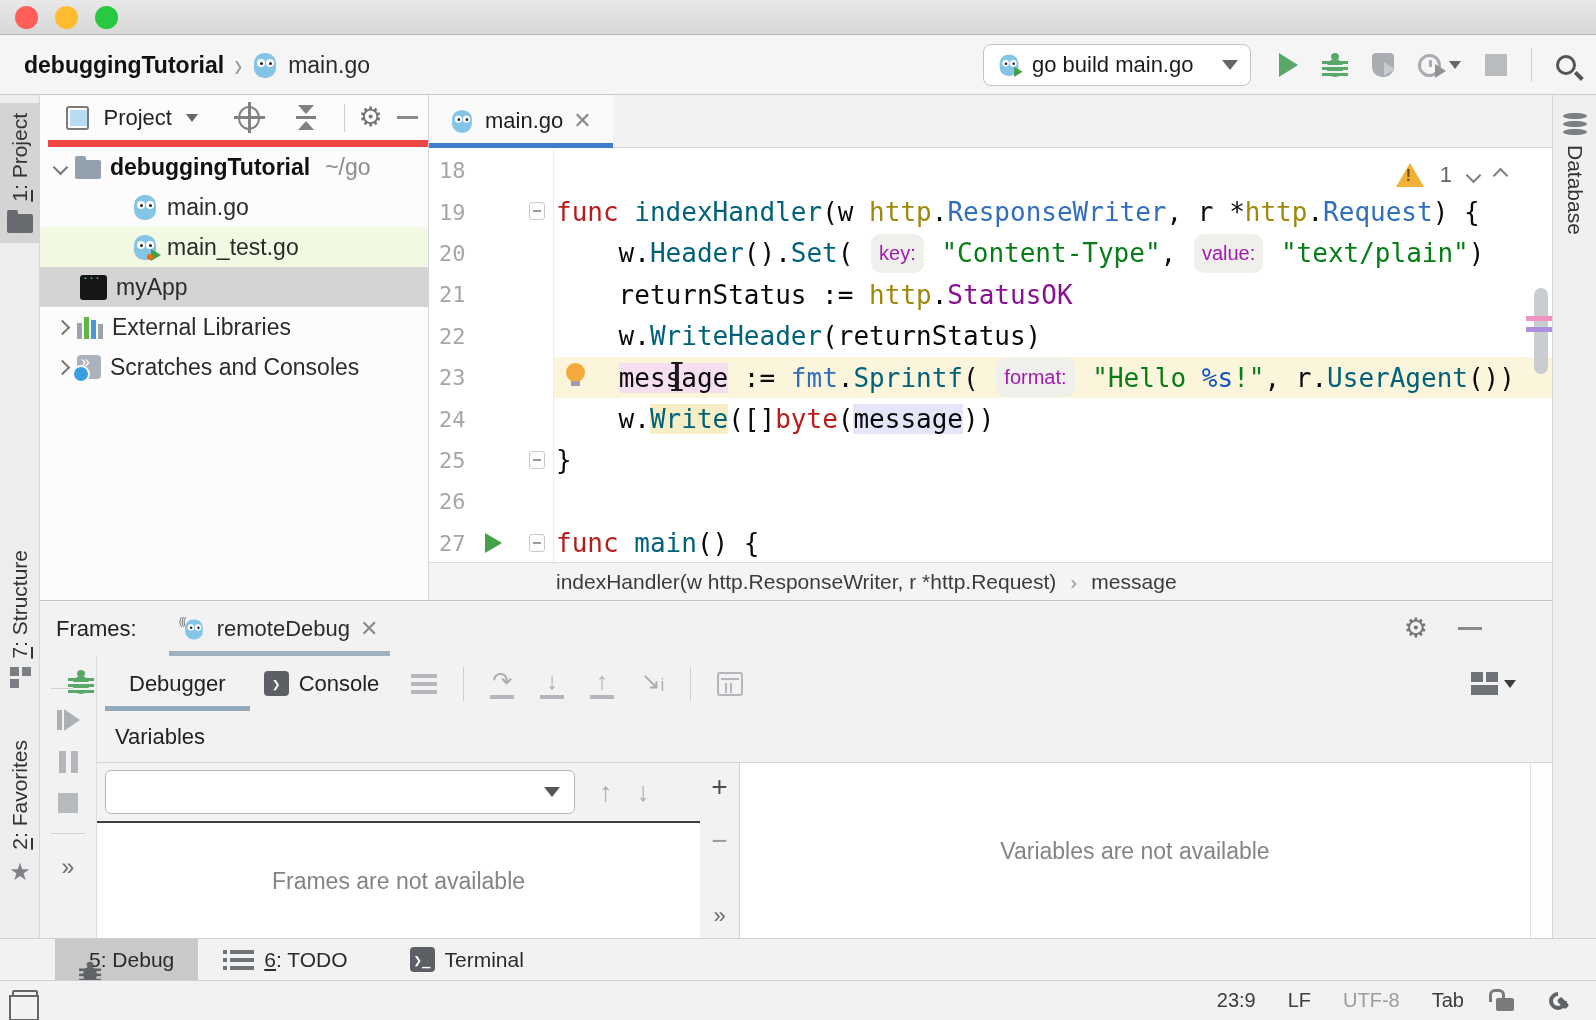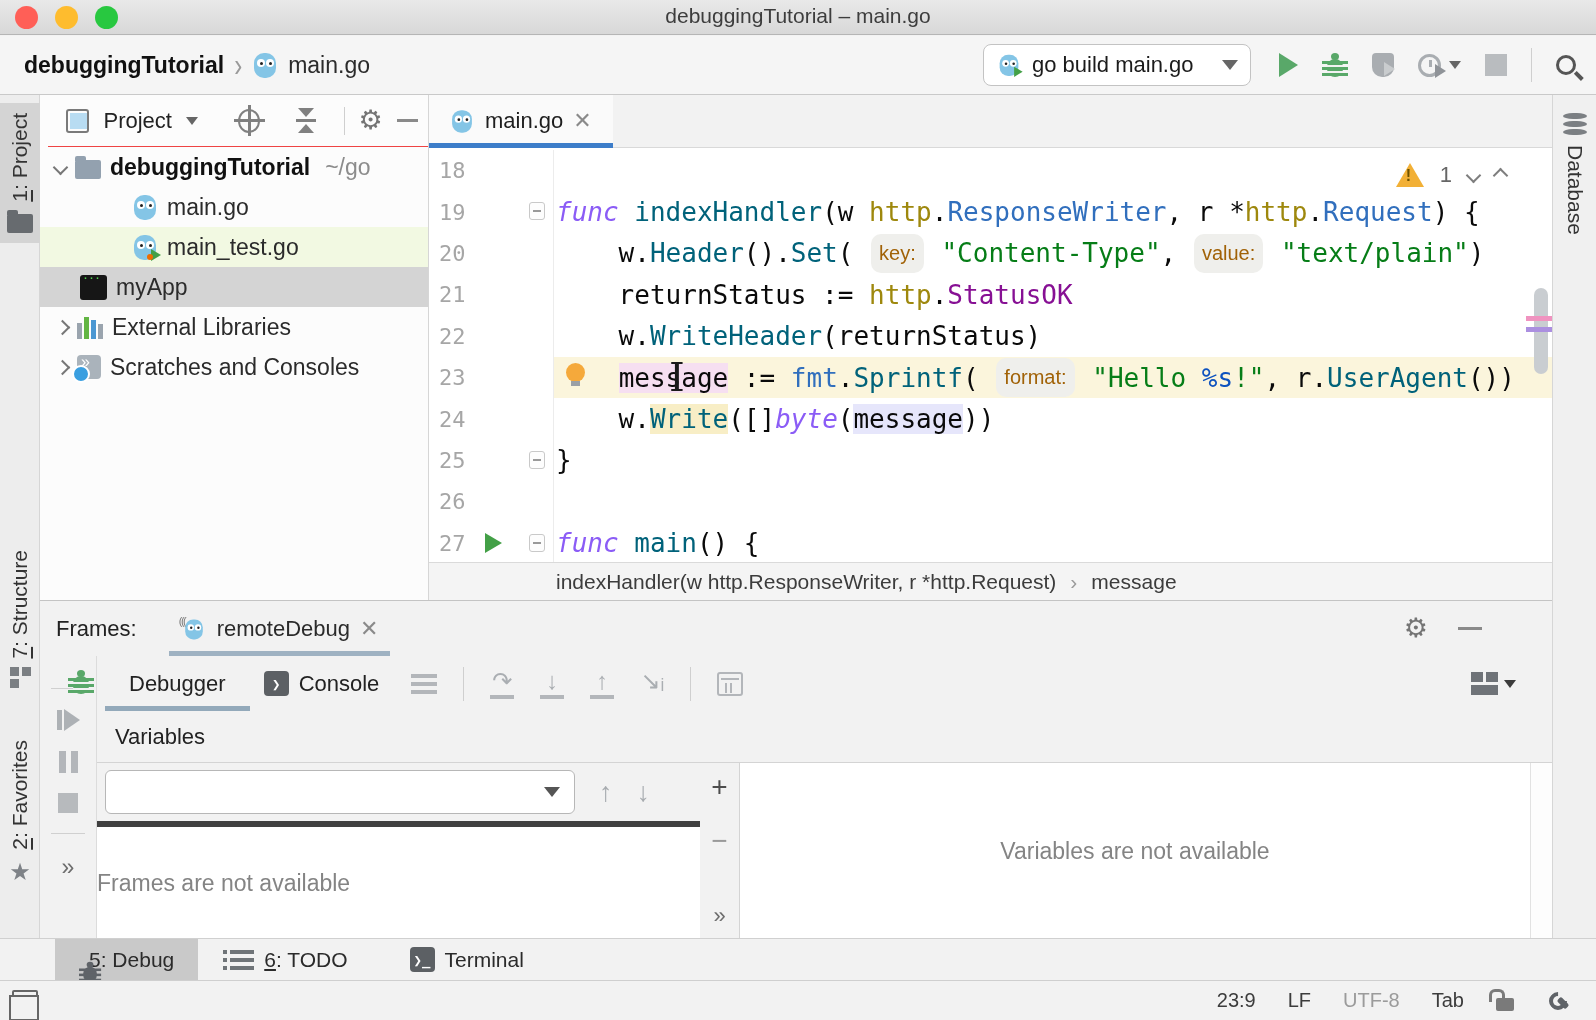--- a/index.html
+++ b/index.html
@@ -39,21 +39,21 @@
     background:#f0f0f0; border-left:1px solid #d6d6d6; }
   .vbtn { position:absolute; left:0; width:40px; display:flex; flex-direction:column; align-items:center; gap:8px; padding:10px 0; }
   .vbtn.active { background:#d4d4d4; }
   .vtext { writing-mode:vertical-rl; transform:rotate(180deg); font-size:21px; color:#333; white-space:nowrap; }
   .vtext .mn { text-decoration:underline; }
   .vtext-db { writing-mode:vertical-rl; font-size:21px; color:#333; }
   .db-btn { position:absolute; left:0; top:18px; width:44px; display:flex; flex-direction:column; align-items:center; gap:10px; }
 
   
   .project-panel { position:absolute; left:40px; top:95px; width:388px; height:505px; background:#fcfcfc; }
-  .pp-header { height:52px; display:flex; align-items:center; gap:14px; padding:0 10px 0 18px; border-bottom:1px solid #ef4444;margin-left:8px; }
+  .pp-header { height:52px; display:flex; align-items:center; gap:14px; padding:0 10px 0 18px; border-bottom:7px solid #ef4444;margin-left:8px; }
   .pp-header .t { font-size:22px; color:#222; }
   .tree { font-size:23px; }
   .tree-row { height:40px; display:flex; align-items:center; gap:9px; white-space:nowrap; overflow:hidden; }
   .tree-row .bold { font-weight:bold; color:#111; }
   .tree-row .path { color:#8c8c8c; margin-left:6px; }
   .row-green { background:#f2f9e2; }
   .row-sel { background:#d4d4d4; }
   .chev { width:11px; height:11px; border-right:2.5px solid #777; border-bottom:2.5px solid #777; display:inline-block; }
   .chev.down { transform:rotate(45deg); }
   .chev.right { transform:rotate(-45deg); }
@@ -71,24 +71,24 @@
   .ln { width:48px; padding-left:10px; color:#a6a6a6; font-size:22px; flex:none; }
   .gslot { width:77px; flex:none; position:relative; height:100%; border-right:1px solid #ececec; }
   .codewrap { flex:1; position:relative; height:100%; display:flex; align-items:center; padding-left:2px; white-space:pre; }
   .cl-hl .codewrap { background:#fbf5dc; }
   .run-marker { position:absolute; left:8px; top:10px; width:0; height:0;
     border-top:10px solid transparent; border-bottom:10px solid transparent; border-left:17px solid #43a047; }
   .fold { position:absolute; right:8px; top:11px; width:16px; height:18px; border:1px solid #c9c9c9; border-radius:3px; background:#fdfdfd; }
   .fold::before { content:""; position:absolute; left:3px; right:3px; top:7px; height:2px; background:#9a9a9a; }
   .bulb { position:absolute; left:12px; top:6px; width:19px; height:19px; border-radius:50%; background:#f5a93b; }
   .bulb::after { content:""; position:absolute; left:5px; top:18px; width:9px; height:5px; background:#9aa0a6; }
-  .tok-kw { color:#8b5cf6;font-style:italic; } .tok-fn { color:#00627a; } .tok-pkg { color:#9e880d; }
+  .tok-kw { color:#b91c1c; } .tok-fn { color:#00627a; } .tok-pkg { color:#9e880d; }
   .tok-type { color:#316fbd; } .tok-str { color:#067d17; } .tok-const { color:#871094; }
   .tok-fmt { color:#0d52bf; } .tok-p { color:#0a0a0a; }
-  .tok-hint { font-family:"Liberation Sans", sans-serif; font-size:20px; color:#a16207;
+  .tok-hint { font-family:"Liberation Sans", sans-serif; font-size:20px; color:#a21caf;
     background:#efefec; border-radius:10px; padding:8px 8px; margin:0 2px; }
   .bg-pink { background:#f6dff1; } .bg-cream { background:#f8eec6; } .bg-lav { background:#e6e6fb; }
   .insp-widget { position:absolute; top:14px; right:46px; display:flex; align-items:center; gap:16px; }
   .warn-tri { position:relative; width:0; height:0; border-left:14px solid transparent; border-right:14px solid transparent; border-bottom:24px solid #f2b036; }
   .warn-tri::after { content:"!"; position:absolute; left:-4px; top:4px; font-size:16px; font-weight:bold; color:#6e5200; }
   .insp-count { font-size:22px; color:#666; }
   .ed-scroll { position:absolute; right:4px; top:140px; width:14px; height:86px; background:#c9cdd1; border-radius:7px; }
   .mark { position:absolute; right:0; width:26px; height:5px; }
   .ibeam { position:absolute; left:240px; top:206px; font-family:"DejaVu Serif", serif; font-size:40px; color:#1a1a1a; }
   .ed-breadcrumb { height:38px; background:#f4f4f4; border-top:1px solid #dadada; display:flex; align-items:center;
@@ -136,21 +136,21 @@
   .panel-headers { height:52px; display:flex; border-bottom:1px solid #d4d4d4; }
   .ph { display:flex; align-items:center; padding-left:26px; font-size:22px; color:#222; }
   .ph.frames { width:603px; border-right:1px solid #d4d4d4; }
   .ph.vars { flex:1; padding-left:18px; }
   .dbg-content { flex:1; display:flex; }
   .frames-col { width:603px; display:flex; flex-direction:column; }
   .combo-row { height:58px; display:flex; align-items:center; gap:24px; padding-left:8px; }
   .frames-combo { width:470px; height:44px; background:#fff; border:1px solid #b7b7b7; border-radius:6px;
     display:flex; align-items:center; justify-content:flex-end; padding-right:14px; }
   .nav-arrow { font-size:27px; color:#a8acb0; }
-  .empty-box { flex:1; background:#fff; border-top:6px solid #404040; display:flex; align-items:center; }
+  .empty-box { flex:1; background:#fff; border-top:2px solid #404040; display:flex; align-items:center; justify-content:center; }
   .empty-text { font-size:23px; color:#848484; }
   .watch-strip { width:40px; border-right:1px solid #d4d4d4; display:flex; flex-direction:column; align-items:center; padding:10px 0 12px; }
   .watch-strip .w { font-size:28px; color:#4d4d4d; line-height:1; }
   .watch-strip .w.minus { margin-top:26px; color:#9a9a9a; }
   .watch-strip .w.chevs { margin-top:auto; font-size:22px; color:#6e6e6e; }
   .vars-box { flex:1; background:#fff; display:flex; align-items:center; justify-content:center; }
   .vars-track { width:22px; background:#fdfdfd; border-left:1px solid #e2e2e2; }
 
   
   .tw-bar { position:absolute; left:0; top:938px; width:1596px; height:42px; background:#f2f2f2;
@@ -235,21 +235,20 @@
   .wrench-ico::after { content:""; position:absolute; left:11px; top:11px; width:12px; height:6px; background:#5f6368; transform:rotate(45deg); border-radius:2px; }
   .phone-badge { position:absolute; left:-6px; top:-4px; font-size:14px; color:#7a7a7a; letter-spacing:-2px; }
 </style>
 </head>
 <body>
 
 <div class="titlebar">
   <span class="tl r"></span>
   <span class="tl y"></span>
   <span class="tl g"></span>
-  <div class="win-title">debuggingTutorial – main.go</div>
 </div>
 
 <div class="toolbar">
   <div class="crumbs">
     <span class="proj">debuggingTutorial</span>
     <span class="crumb-sep">›</span>
     <span class="gopher">
         <span class="body"></span>
         <span class="e1"></span>
         <span class="e2"></span>

